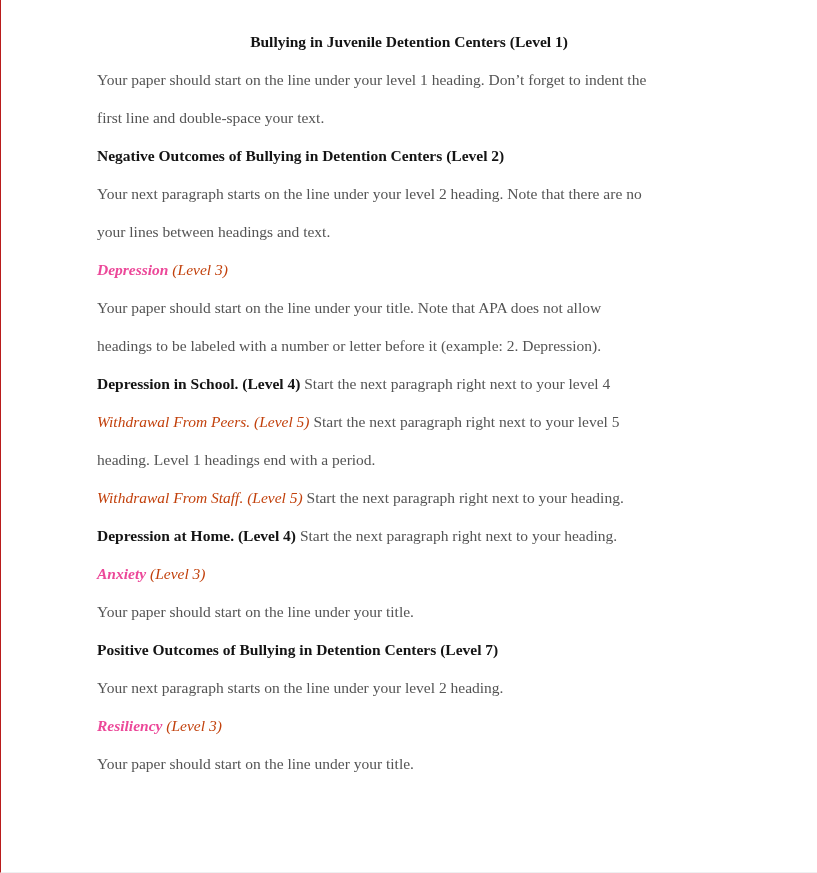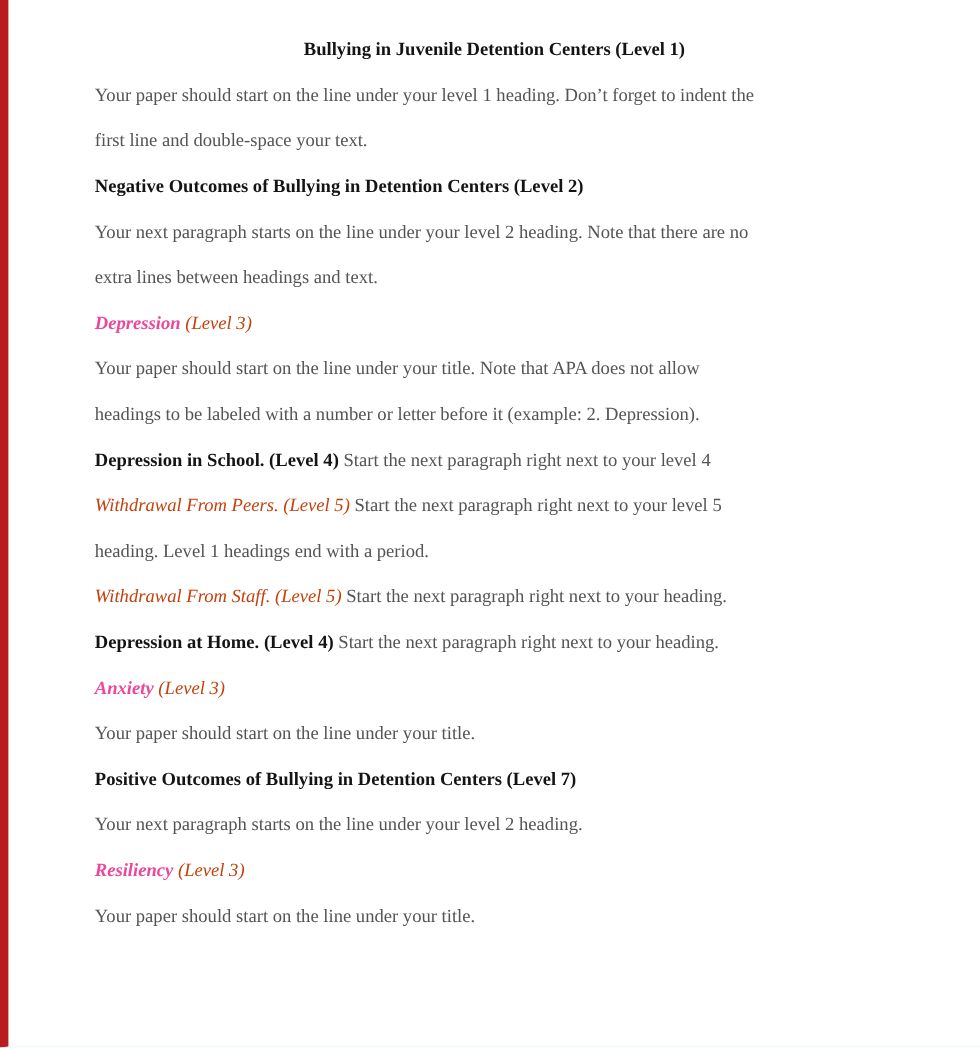--- a/index.html
+++ b/index.html
@@ -6,31 +6,31 @@
     margin: 0;
     padding: 0;
     background: #ffffff;
   }
   .page {
     position: relative;
     width: 817px;
     height: 873px;
     box-sizing: border-box;
     background: #ffffff;
-    border-left: 7px solid #b91c1c;
+    border-left: 1px solid #b91c1c;
     border-bottom: 1px solid #eef0f1;
     padding-top: 23px;
     overflow: hidden;
     font-family: "Liberation Serif", serif;
     font-size: 15.5px;
   }
   .line {
     height: 38px;
     line-height: 38px;
-    padding-left: 72px;
+    padding-left: 96px;
     white-space: nowrap;
     color: #545454;
   }
   .line.center {
     padding-left: 0;
     text-align: center;
   }
   .line.indent {
   }
   .run-body { color: #545454; font-weight: normal; font-style: normal; }
@@ -57,21 +57,21 @@
 
   <div class="line">
     <span class="run-b">Negative Outcomes of Bullying in Detention Centers (Level 2)</span>
   </div>
 
   <div class="line indent">
     <span class="run-body">Your next paragraph starts on the line under your level 2 heading. Note that there are no</span>
   </div>
 
   <div class="line">
-    <span class="run-body">extra lines between headings and text.</span>
+    <span class="run-body">your lines between headings and text.</span>
   </div>
 
   <div class="line">
     <span class="run-bi">Depression</span><span class="run-i"> (Level 3)</span>
   </div>
 
   <div class="line indent">
     <span class="run-body">Your paper should start on the line under your title. Note that APA does not allow</span>
   </div>
 

